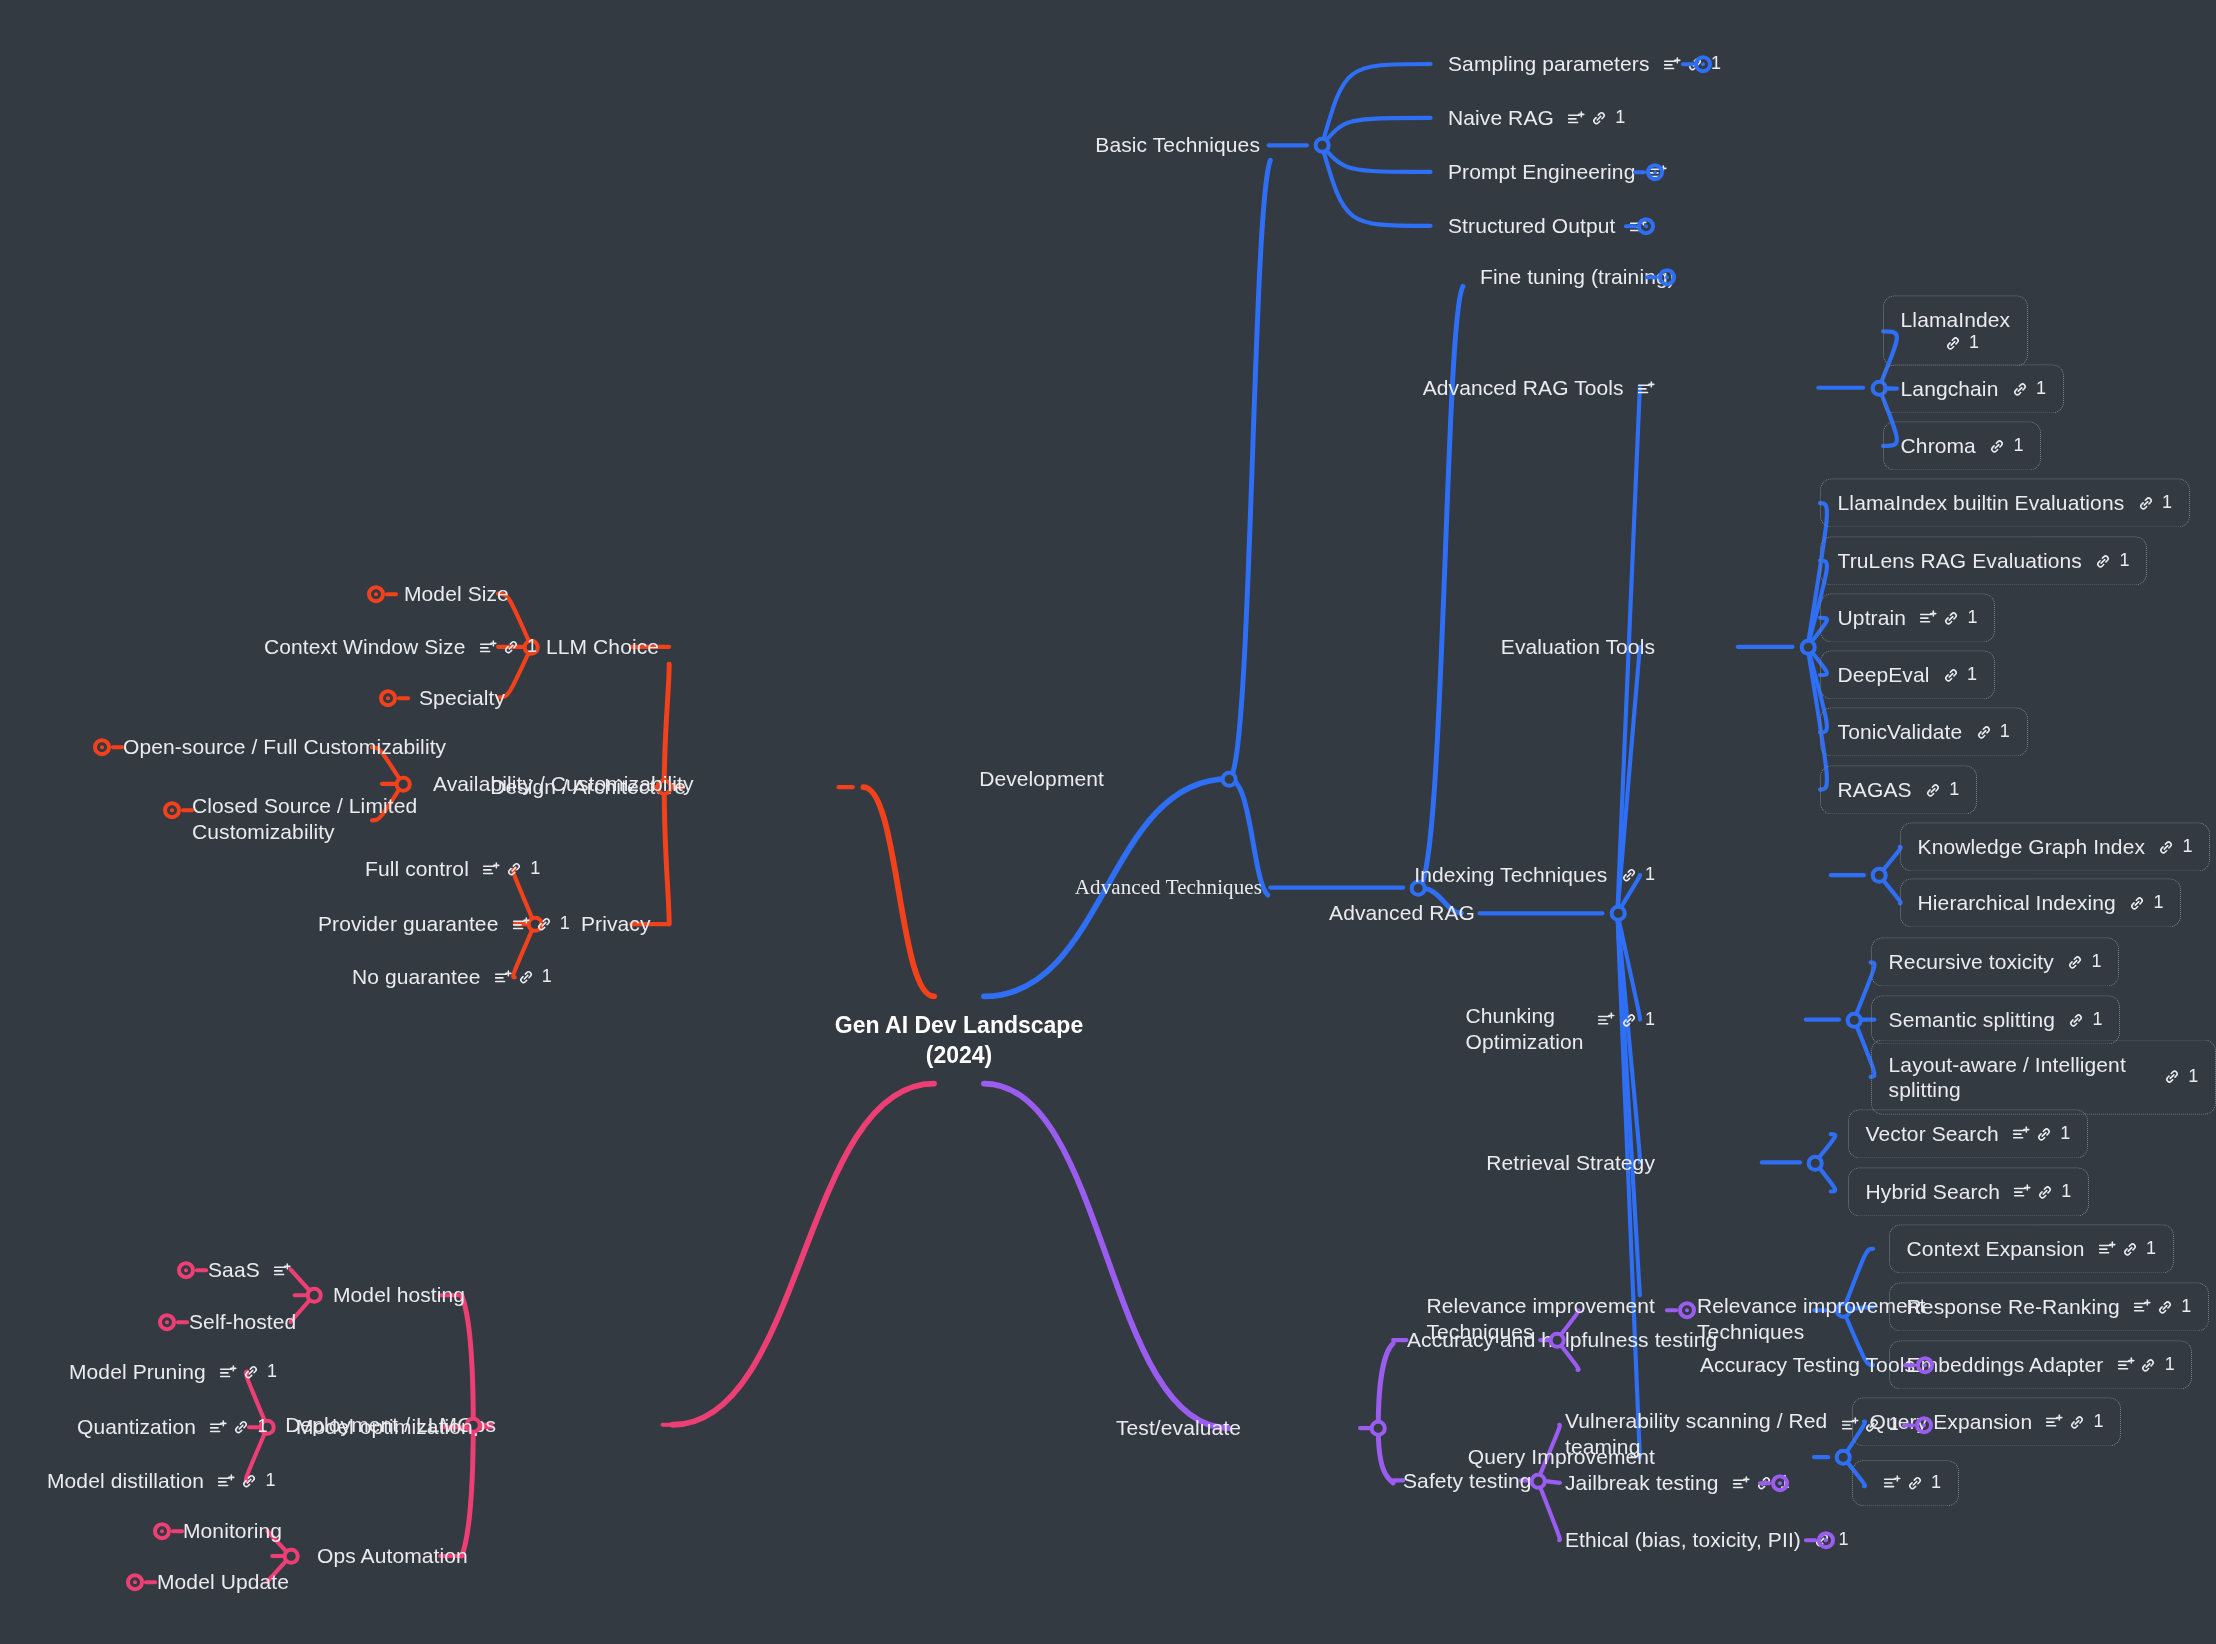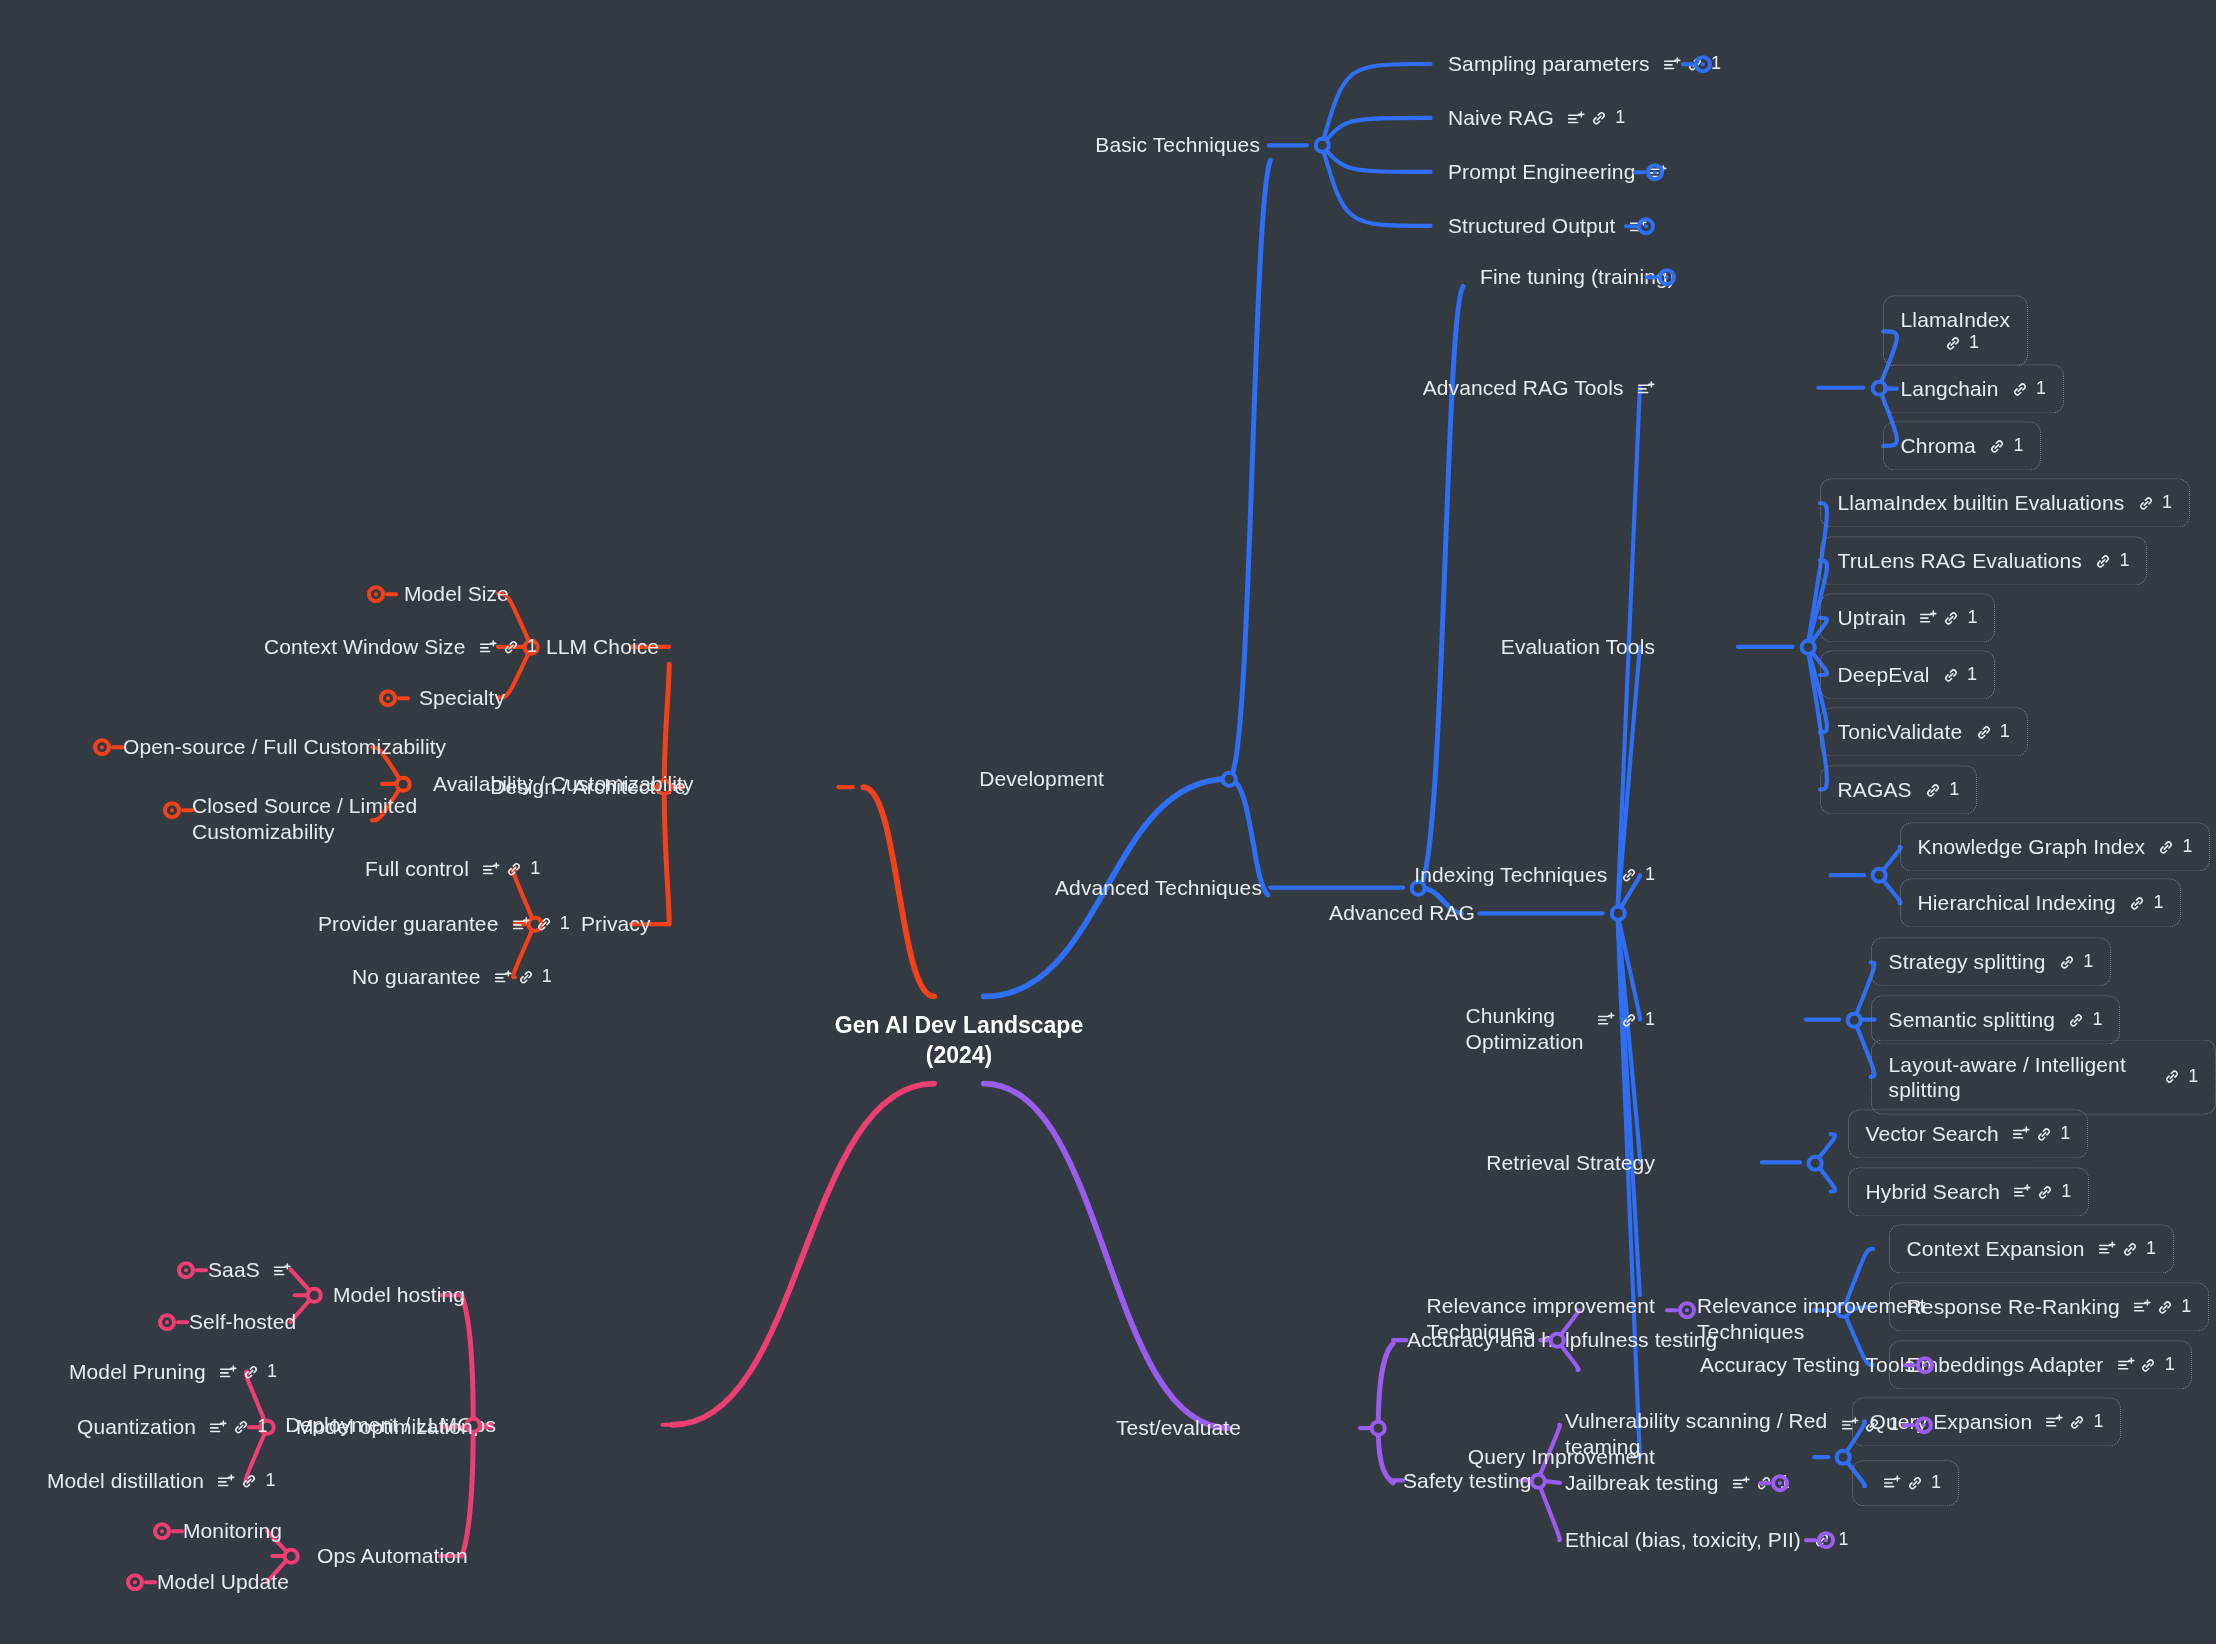--- a/index.html
+++ b/index.html
@@ -283,21 +283,21 @@
                 <line x1="14.5" y1="5" x2="20.5" y2="5"></line>
               </g>
             </svg>
           </span>
         </span>
       </div>
       <div class="handle" style="left: 1624px; top: 226px; color: rgb(47, 111, 245);">
         <span class="stub" style="background:#2f6ff5"></span>
         <span class="ring"></span>
       </div>
-      <div class="node" style="top: 888px; right: 954px;">
+      <div class="node" style="top: 888px; right: 954px; font-family: Liberation Serif, serif;">
         <span class="label">Advanced Techniques</span>
       </div>
       <div class="junction" style="left: 1418px; top: 888px; color: rgb(47, 111, 245);"></div>
       <div class="node" style="top: 277px; left: 1480px;">
         <span class="label">Fine tuning (training)</span>
       </div>
       <div class="handle" style="left: 1645px; top: 277px; color: rgb(47, 111, 245);">
         <span class="stub" style="background:#2f6ff5"></span>
         <span class="ring"></span>
       </div>
@@ -540,21 +540,21 @@
                 <path d="M10.3 13.2 L8.6 14.9 a3 3 0 0 1 -4.3 -4.3 L6 8.9"></path>
                 <path d="M8.7 5.8 L10.4 4.1 a3 3 0 0 1 4.3 4.3 L13 10.1"></path>
               </g>
             </svg>
           </span>
           <span class="linkcount">1</span>
         </span>
       </div>
       <div class="junction" style="left: 1854px; top: 1020px; color: rgb(47, 111, 245);"></div>
       <div class="node boxed" style="top: 962px; left: 1871px; margin-top: 0px;">
-        <span class="label">Strategy splitting</span>
+        <span class="label">Recursive toxicity</span>
         <span class="icons">
           <span class="ico">
             <svg width="16" height="16" viewBox="0 0 19 19">
               <g stroke="#e9ebee" stroke-width="1.9" fill="none" stroke-linecap="round">
                 <path d="M7.4 11.6 L11.6 7.4"></path>
                 <path d="M10.3 13.2 L8.6 14.9 a3 3 0 0 1 -4.3 -4.3 L6 8.9"></path>
                 <path d="M8.7 5.8 L10.4 4.1 a3 3 0 0 1 4.3 4.3 L13 10.1"></path>
               </g>
             </svg>
           </span>

